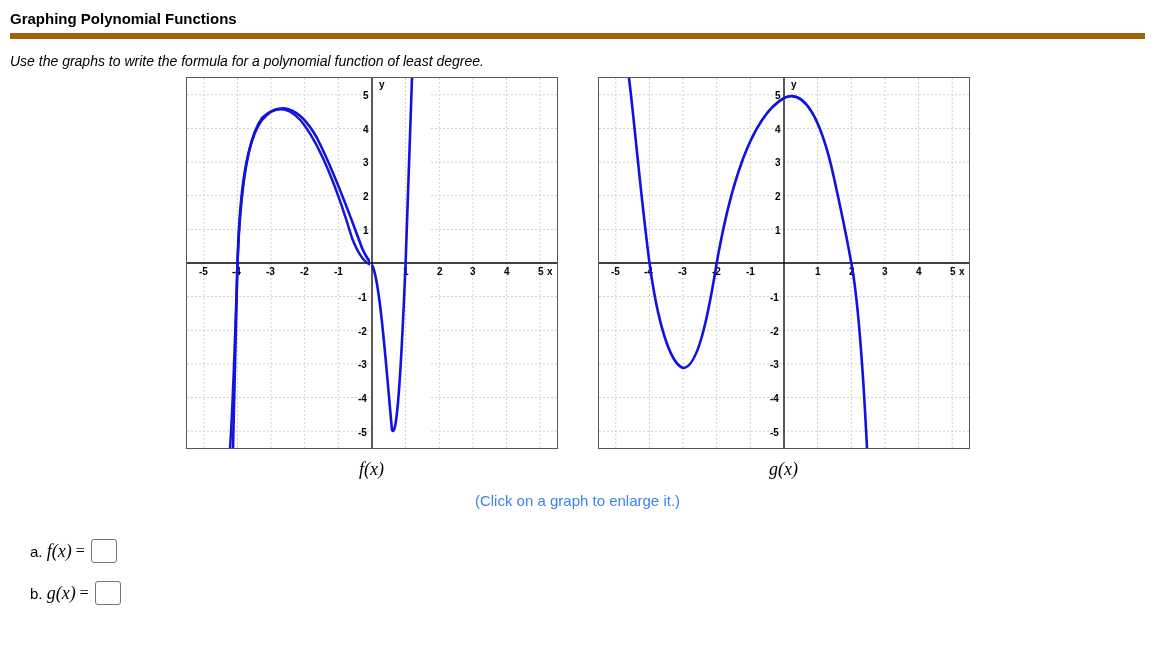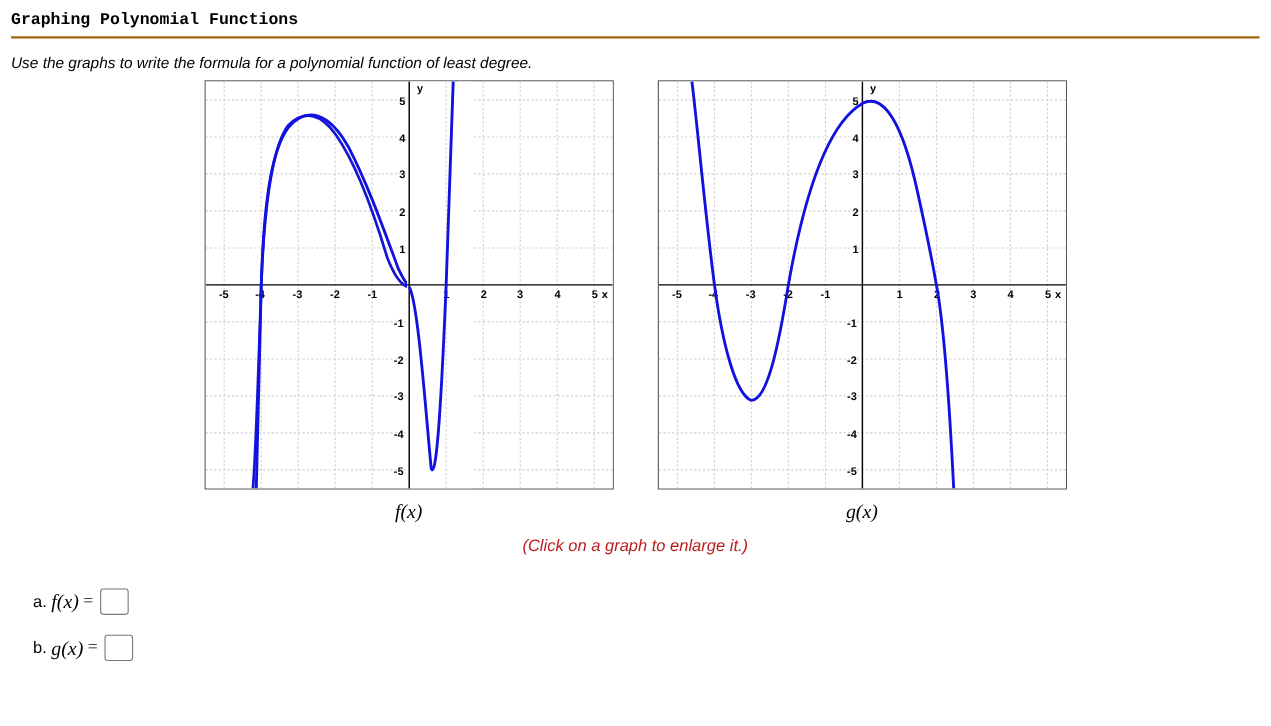--- a/index.html
+++ b/index.html
@@ -9,23 +9,22 @@
     font-size: 14px;
     color: #000;
     background: #fff;
     width: 1155px;
     box-sizing: border-box;
   }
   .heading {
     font-weight: bold;
     font-size: 15px;
     padding-bottom: 6px;
-    border-bottom: 2px solid #a16207;
+    border-bottom: 6px solid #a16207;
     margin-bottom: 14px;
-    font-family: Liberation Mono, monospace;
   }
   .instructions {
     margin-bottom: 8px;
     font-style: italic;
   }
   .graphs-row {
     display: flex;
     justify-content: center;
     gap: 40px;
     margin-bottom: 12px;
@@ -40,22 +39,21 @@
     cursor: pointer;
   }
   .graph-label {
     margin-top: 10px;
     font-family: "Times New Roman", Times, serif;
     font-style: italic;
     font-size: 18px;
   }
   .click-note {
     text-align: center;
-    color: #b91c1c;
-    font-style: italic;
+    color: #3b82f6;
     font-size: 15px;
     margin-bottom: 30px;
   }
   .answers {
     margin-left: 20px;
   }
   .answer-line {
     display: flex;
     align-items: center;
     margin-bottom: 18px;

